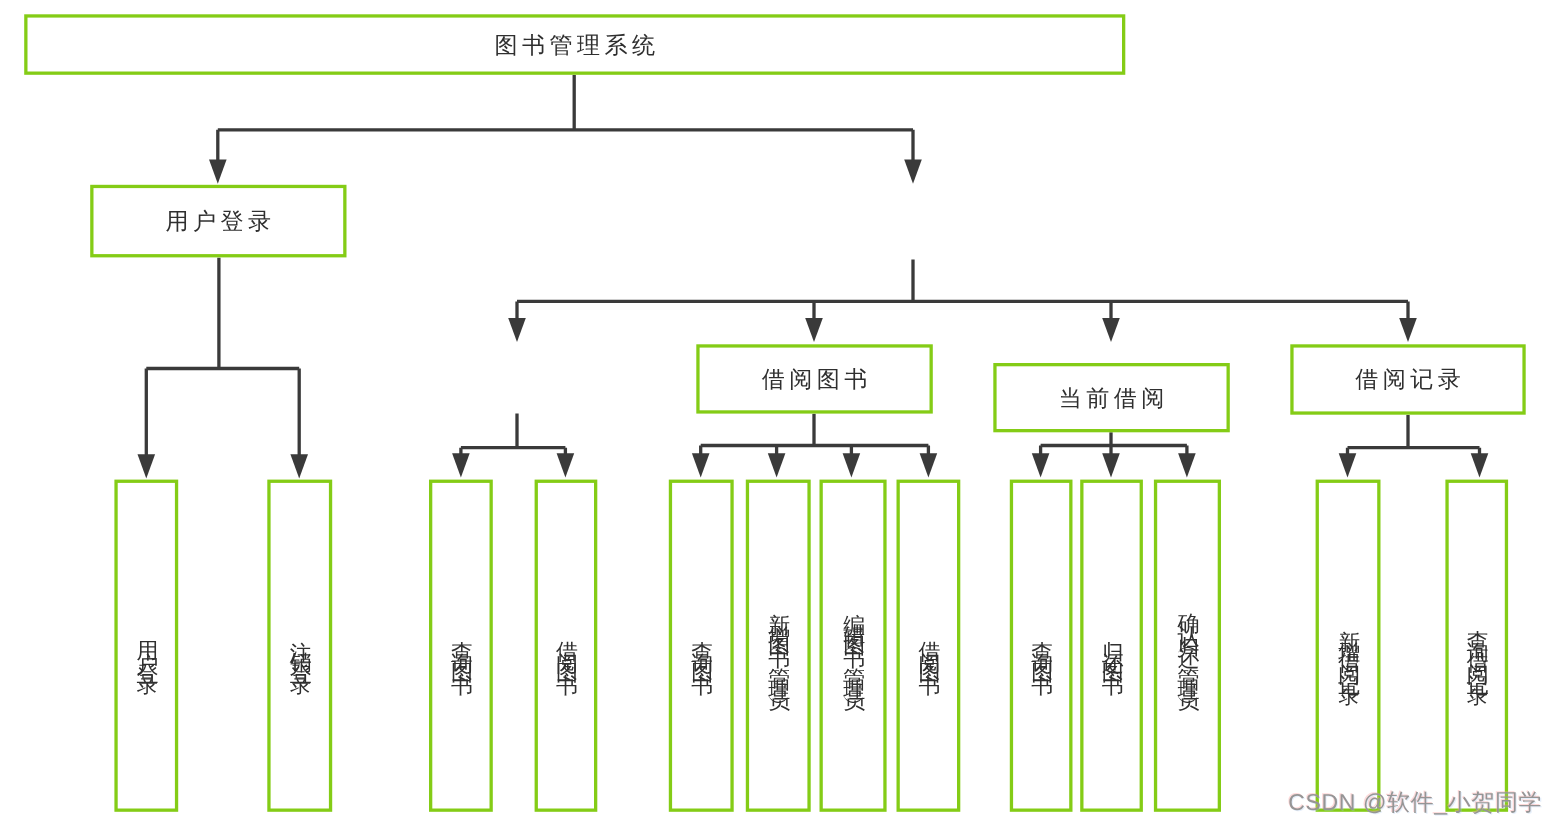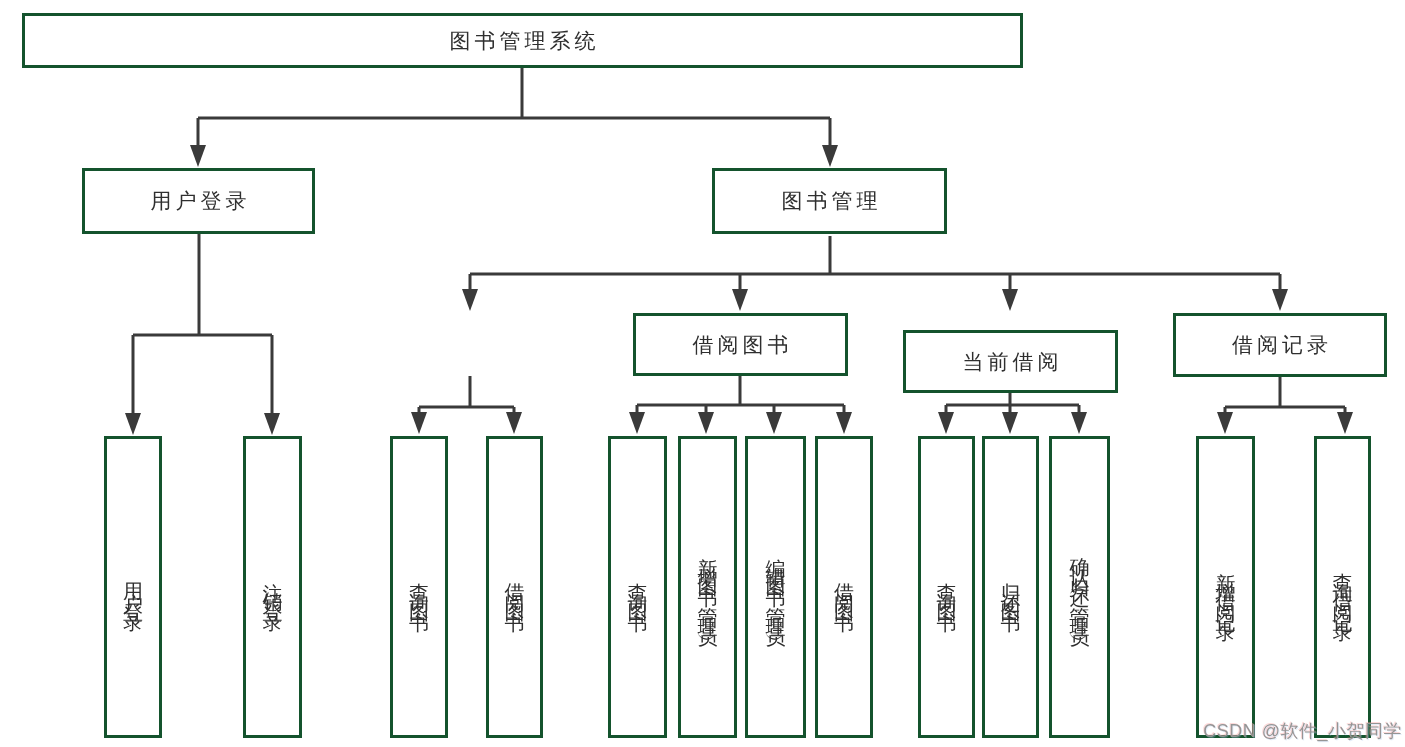--- a/index.html
+++ b/index.html
@@ -3,31 +3,31 @@
 <meta charset="utf-8">
 <style>
   html,body{margin:0;padding:0;background:#ffffff;}
   #canvas{
     position:relative;width:1405px;height:747px;background:#ffffff;overflow:hidden;
     font-family:"Liberation Sans","DejaVu Sans",sans-serif;
   }
   #wires{position:absolute;left:0;top:0;width:1405px;height:747px;}
   .box{
     position:absolute;box-sizing:border-box;background:#ffffff;
-    border:3px solid #14532d;display:flex;align-items:center;justify-content:center;
+    border:3px solid #84cc16;display:flex;align-items:center;justify-content:center;
     color:#2f2f2f;z-index:2;
   }
   .box.h .lbl{font-size:21px;letter-spacing:4px;text-indent:4px;white-space:nowrap;}
   .box.v .lbl{
     writing-mode:vertical-rl;text-orientation:mixed;
     font-size:20px;letter-spacing:10px;line-height:1.05;white-space:nowrap;
   }
   .watermark{
     position:absolute;right:3px;bottom:4px;z-index:3;
-    font-size:18px;letter-spacing:0.5px;color:#959595;
+    font-size:21px;letter-spacing:0.5px;color:#959595;
     text-shadow:-1px -1px 0 rgba(250,160,160,0.40), 1px 1px 0 rgba(170,200,240,0.30);
     white-space:nowrap;
   }
 </style>
 </head>
 <body>
 
 <div id="canvas">
 
   <svg id="wires" viewBox="0 0 1405 747" xmlns="http://www.w3.org/2000/svg">
@@ -62,23 +62,20 @@
       <polygon points="1337,412 1353,412 1345,434"></polygon>
     </g>
   </svg>
 
   <div class="box h" style="left:22px;top:13px;width:1001px;height:55px">
     <span class="lbl">图书管理系统</span>
   </div>
 
   <div class="box h" style="left:82px;top:168px;width:233px;height:66px">
     <span class="lbl">用户登录</span>
-  </div>
-  <div class="box h" style="left:712px;top:168px;width:235px;height:66px">
-    <span class="lbl">图书管理</span>
   </div>
 
   <div class="box h" style="left:633px;top:313px;width:215px;height:63px">
     <span class="lbl">借阅图书</span>
   </div>
   <div class="box h" style="left:903px;top:330px;width:215px;height:63px">
     <span class="lbl">当前借阅</span>
   </div>
   <div class="box h" style="left:1173px;top:313px;width:214px;height:64px">
     <span class="lbl">借阅记录</span>

